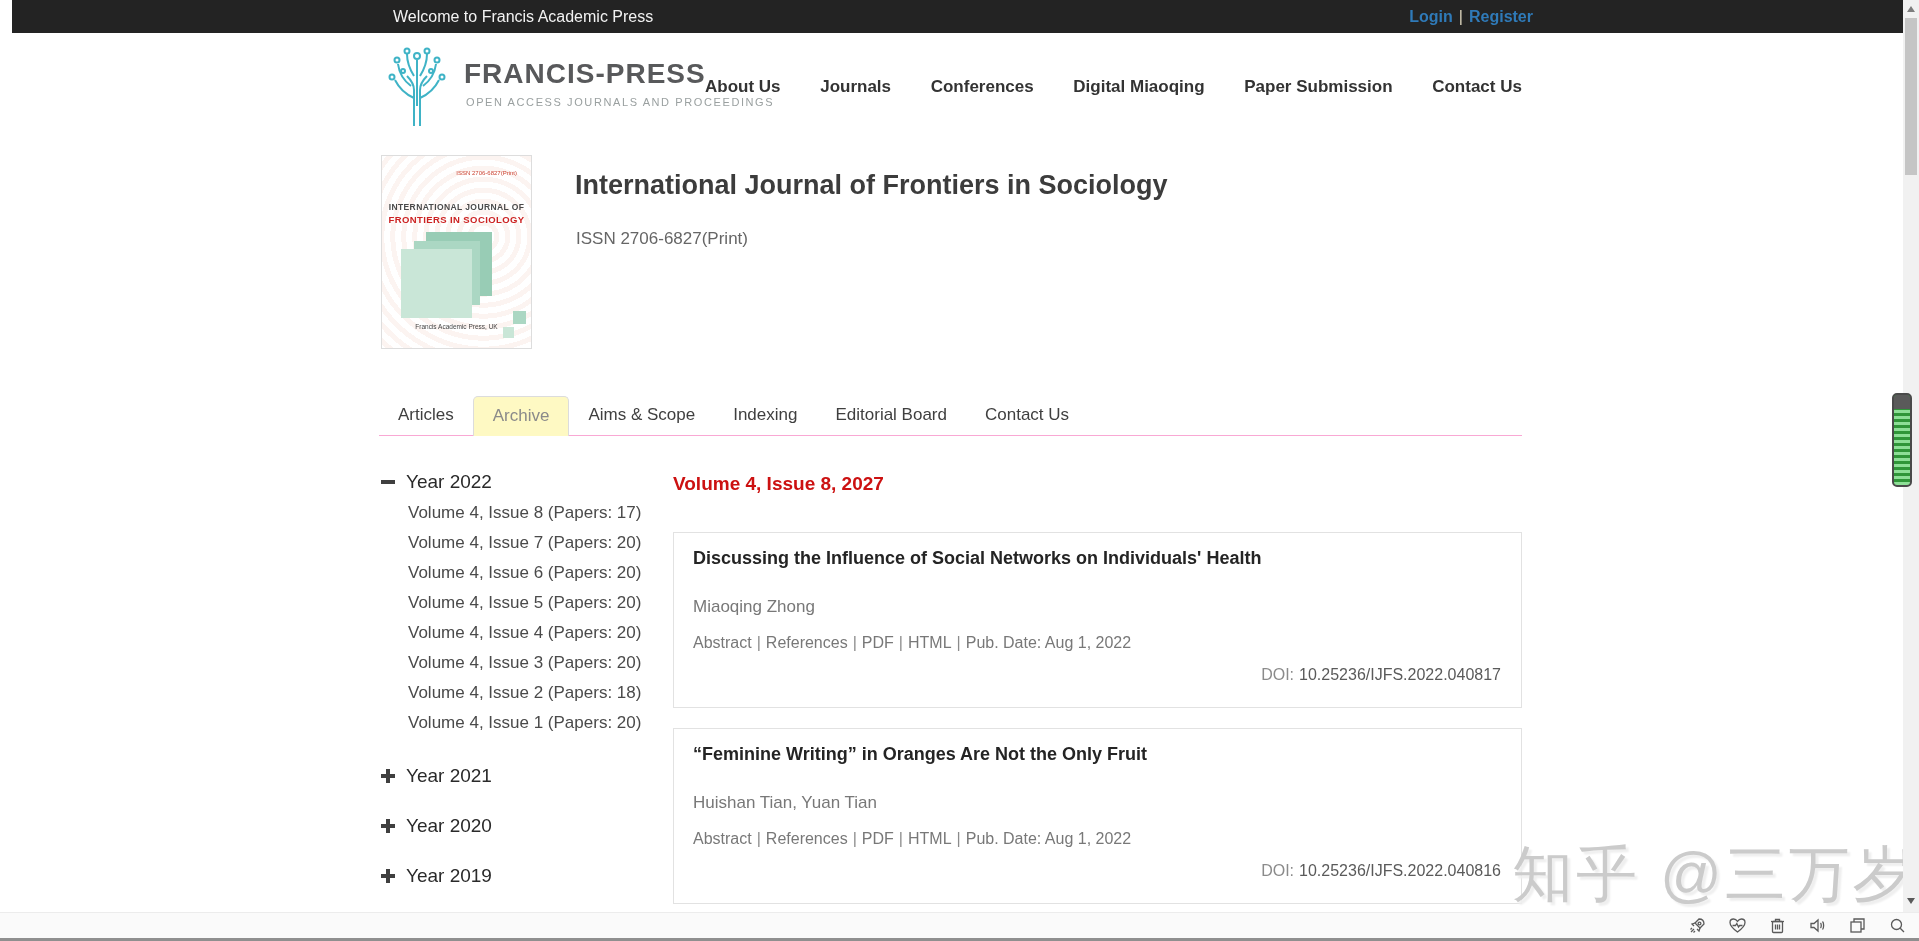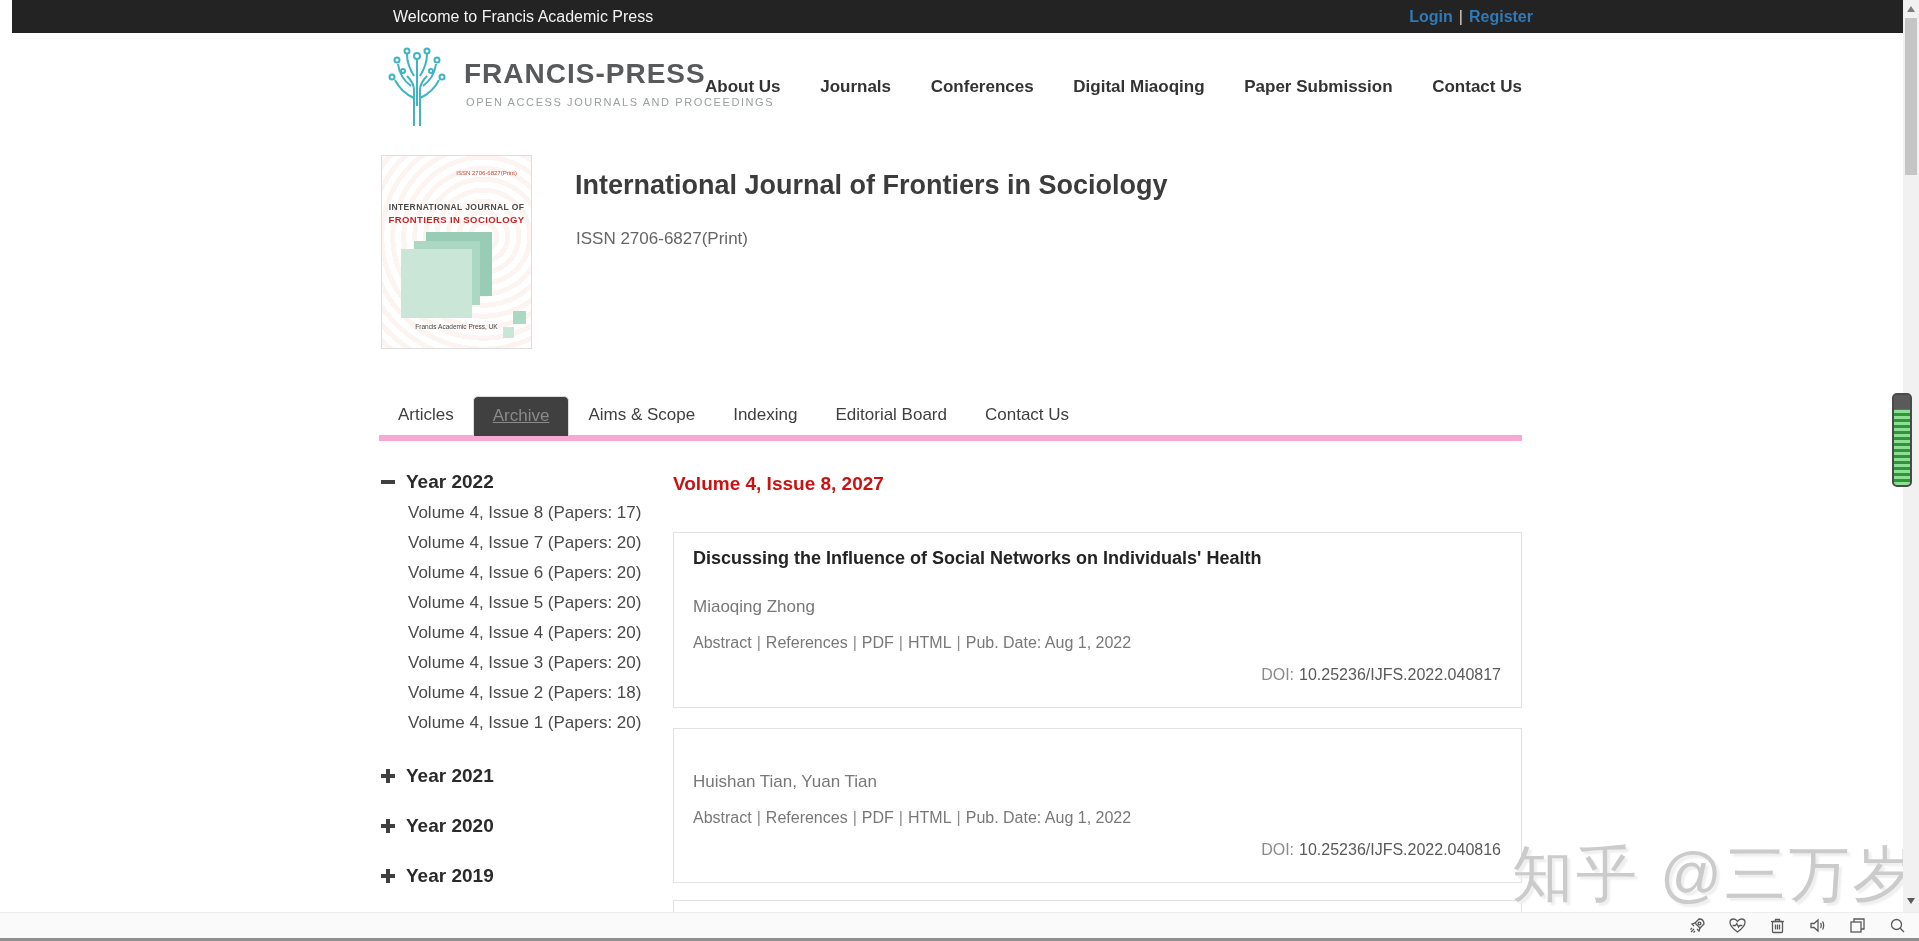--- a/index.html
+++ b/index.html
@@ -40,30 +40,30 @@
   .cover .c-pub { position: absolute; bottom: 18px; width: 100%; text-align: center;
     font-size: 6.5px; color: #444; }
   .cover .csq1 { right: 5px; bottom: 24px; width: 13px; height: 13px; background: #abd7c3; }
   .cover .csq2 { right: 17px; bottom: 10px; width: 11px; height: 11px; background: #c9e6d7; }
   .jtitle { position: absolute; left: 575px; top: 170px; font-size: 27px; font-weight: bold;
     color: #3c3c3c; }
   .jissn { position: absolute; left: 576px; top: 229px; font-size: 17px; color: #666; }
 
   
   .tabs { position: absolute; left: 379px; top: 396px; width: 1143px; display: flex;
-    border-bottom: 6px solid #f9a8d4; }
+    border-bottom: 1px solid #f9a8d4; }
   .tab { padding: 9px 19px 10px 19px; font-size: 17px; color: #3f3f3f; cursor: pointer;
     white-space: nowrap; }
-  .tab.active { background: #404040; border: 1px solid #dcdcdc; border-bottom: none;
-    border-radius: 5px 5px 0 0; color: #8a8a8a; margin-bottom: -1px; text-decoration: underline; }
+  .tab.active { background: #fef9c3; border: 1px solid #dcdcdc; border-bottom: none;
+    border-radius: 5px 5px 0 0; color: #8a8a8a; margin-bottom: -1px; }
 
   
   .sidebar { position: absolute; left: 381px; top: 470px; width: 270px; }
   .year-row { display: flex; align-items: center; gap: 11px; font-size: 19px;
-    font-weight: bold; color: #2a2a2a; cursor: pointer; height: 24px; }
+    font-weight: normal; color: #2a2a2a; cursor: pointer; height: 24px; }
   .icon-minus { width: 14px; height: 4px; background: #3f3f3f; display: inline-block; }
   .icon-plus { width: 14px; height: 14px; position: relative; display: inline-block; }
   .icon-plus::before { content: ""; position: absolute; left: 0; top: 5px; width: 14px;
     height: 4px; background: #3f3f3f; }
   .icon-plus::after { content: ""; position: absolute; left: 5px; top: 0; width: 4px;
     height: 14px; background: #3f3f3f; }
   .issues { margin: 4px 0 9px 27px; }
   .issues div { height: 30px; line-height: 30px; font-size: 17px; color: #4a4a4a; cursor: pointer; }
   .year-gap { margin-top: 26px; }
 
@@ -216,20 +216,21 @@
     <div class="a-authors">Miaoqing Zhong</div>
     <div class="a-meta">
       <a>Abstract</a><span class="sep">|</span><a>References</a><span class="sep">|</span><a>PDF</a><span class="sep">|</span><a>HTML</a><span class="sep">|</span><span>Pub. Date: Aug 1, 2022</span>
     </div>
     <div class="a-doi">
       <span>DOI:</span><a>10.25236/IJFS.2022.040817</a>
     </div>
   </div>
 
   <div class="card card2">
+    <div class="a-title">“Feminine Writing” in Oranges Are Not the Only Fruit</div>
     <div class="a-authors">Huishan Tian, Yuan Tian</div>
     <div class="a-meta">
       <a>Abstract</a><span class="sep">|</span><a>References</a><span class="sep">|</span><a>PDF</a><span class="sep">|</span><a>HTML</a><span class="sep">|</span><span>Pub. Date: Aug 1, 2022</span>
     </div>
     <div class="a-doi">
       <span>DOI:</span><a>10.25236/IJFS.2022.040816</a>
     </div>
   </div>
 
   <div class="card card3">

